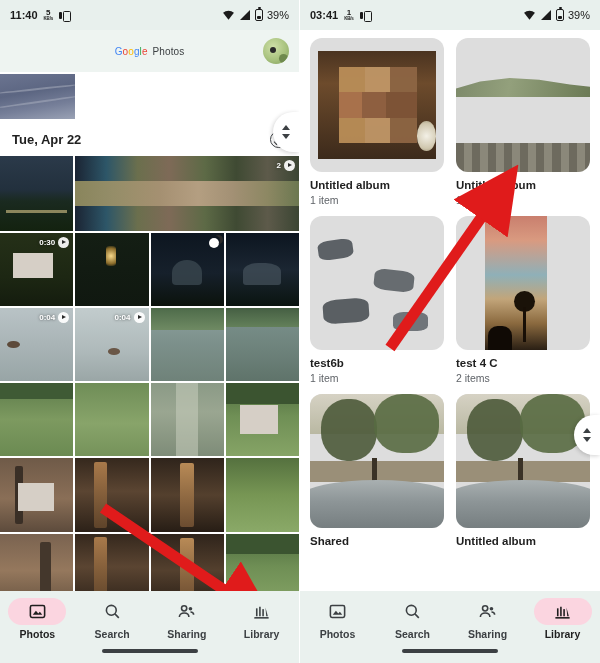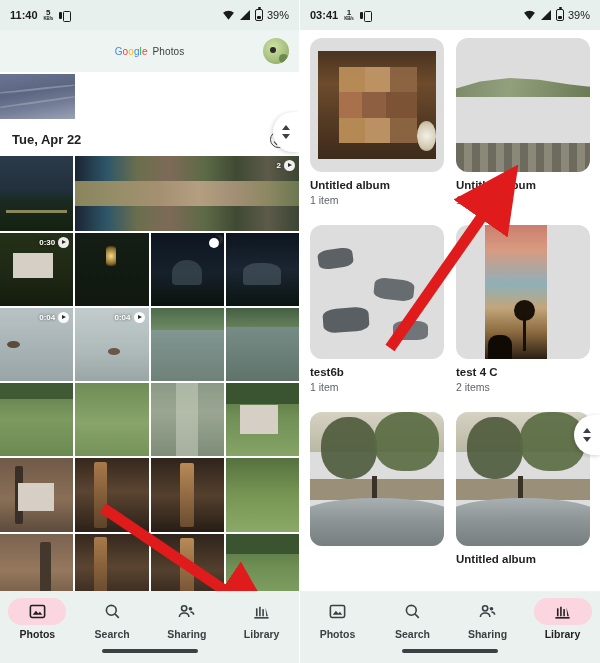--- a/index.html
+++ b/index.html
@@ -130,21 +130,21 @@
     background: #ffffff; border-radius: 20px 0 0 20px;
     box-shadow: -1px 1px 4px rgba(0,0,0,.18);
     display:flex; flex-direction:column; align-items:center; justify-content:center; gap:4px;
   }
   .chev { width:0;height:0;border-left:4px solid transparent;border-right:4px solid transparent;}
   .chev.up{border-bottom:5px solid #3c4043;}
   .chev.dn{border-top:5px solid #3c4043;}
 
   
   .lib-body { height: 591px; background:#fff; position: relative; padding: 8px 10px 0 10px; overflow:hidden;}
-  .alb-grid { display: grid; grid-template-columns: 1fr 1fr; gap: 19px 12px; }
+  .alb-grid { display: grid; grid-template-columns: 1fr 1fr; gap: 10px 12px; }
   .album { }
   .album .thumb {
     width: 100%; padding-top: 100%; border-radius: 12px; position: relative; overflow:hidden;
     background:#ddd;
   }
   .album .title { font-size: 11.5px; color:#1f1f1f; font-weight:bold; margin-top: 7px; white-space:nowrap; overflow:hidden;}
   .album .count { font-size: 10.5px; color:#5f6368; margin-top: 3px; }
 
   .th-dark { background:#131417; }
   .th-dark .inner { position:absolute; left:6%; top:10%; right:6%; bottom:10%;
@@ -488,20 +488,21 @@
 
         <div class="album">
           <div class="thumb th-park">
             <span class="sky"></span>
             <span class="tree1"></span>
             <span class="tree2"></span>
             <span class="ground"></span>
             <span class="trunk"></span>
             <span class="wall"></span>
           </div>
+          <div class="title">Shared</div>
         </div>
 
         <div class="album">
           <div class="thumb th-park">
             <span class="sky"></span>
             <span class="tree1"></span>
             <span class="tree2"></span>
             <span class="ground"></span>
             <span class="trunk"></span>
             <span class="wall"></span>

